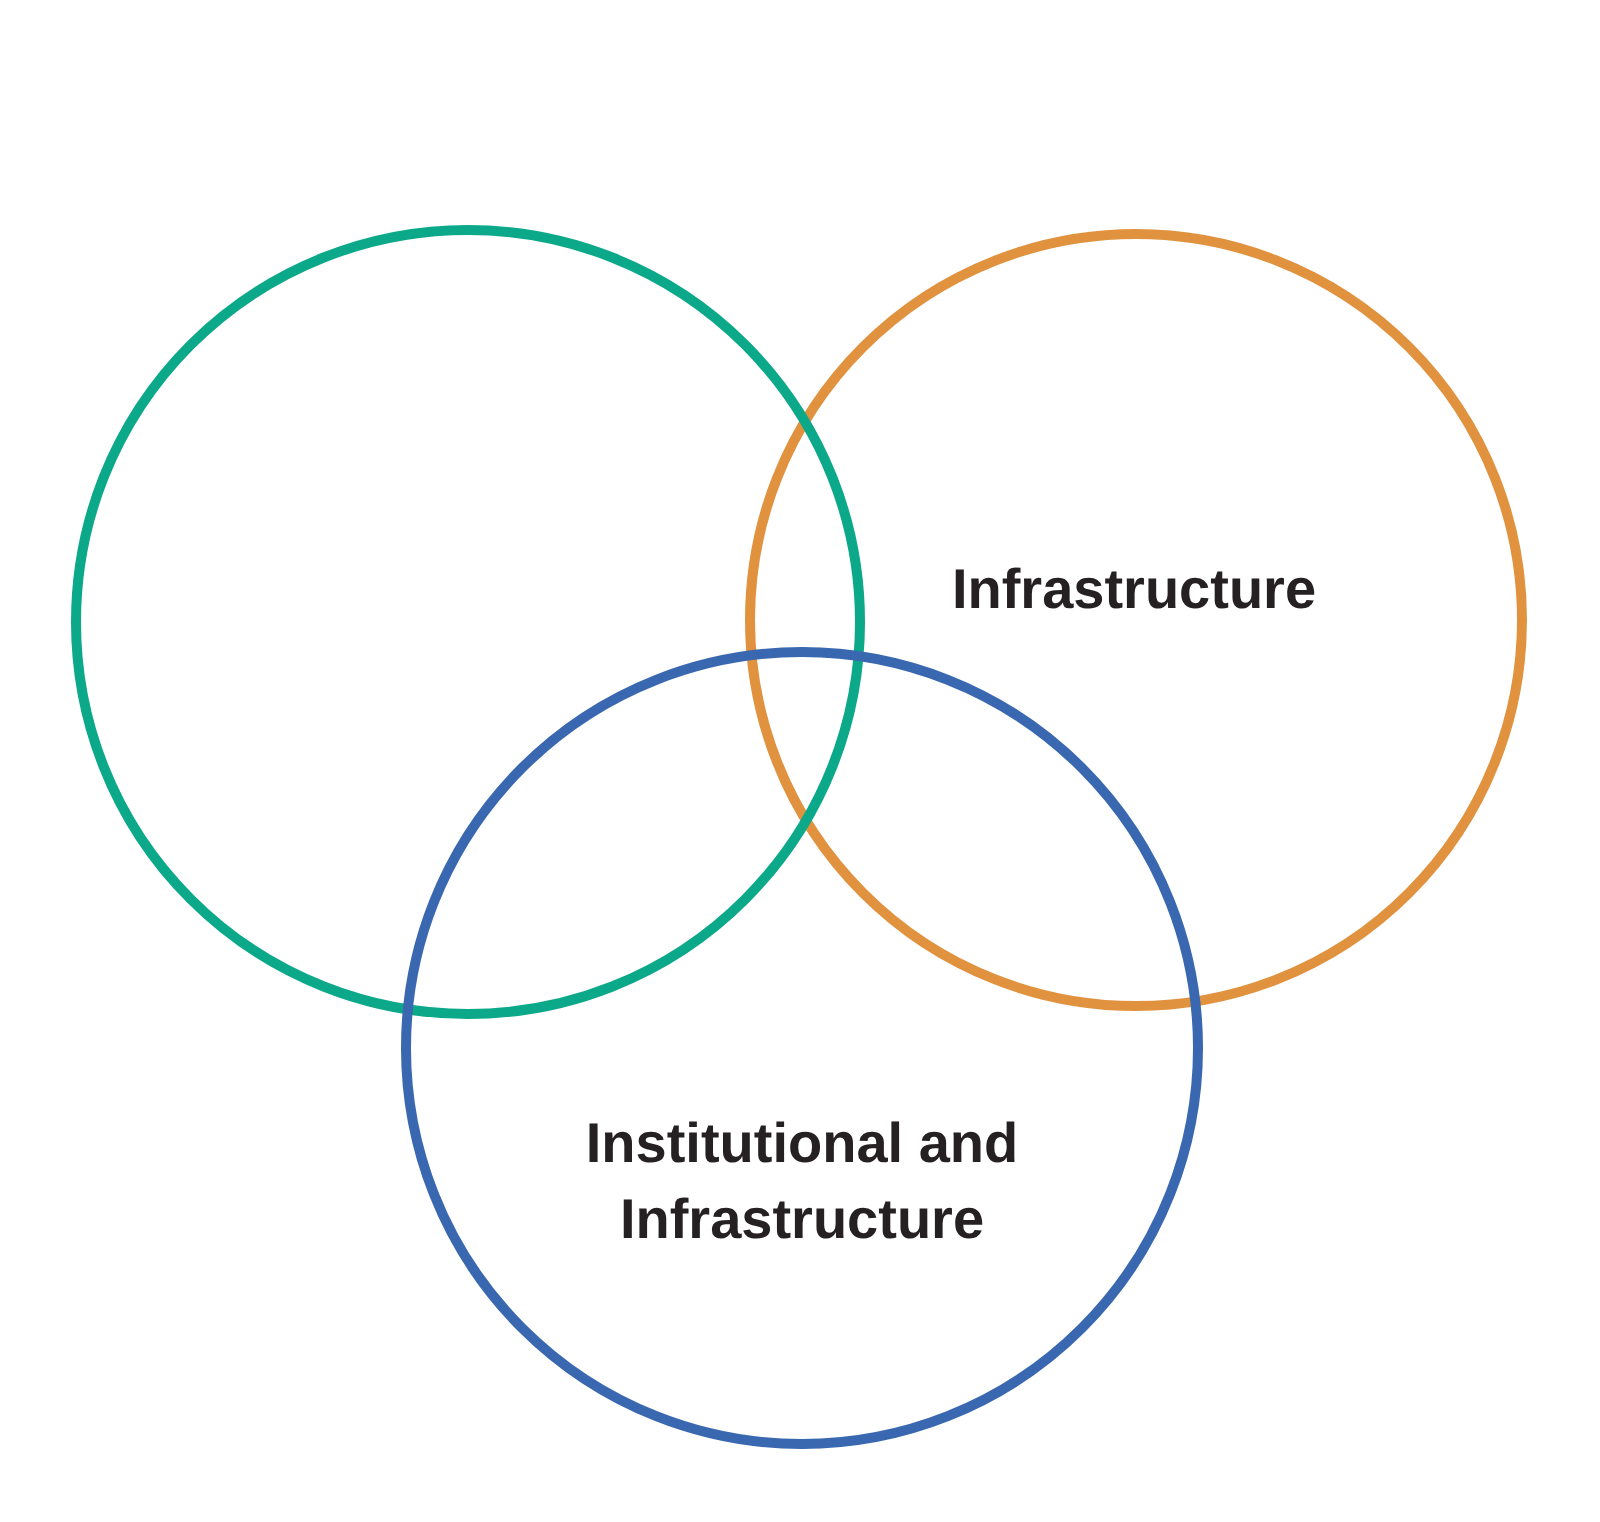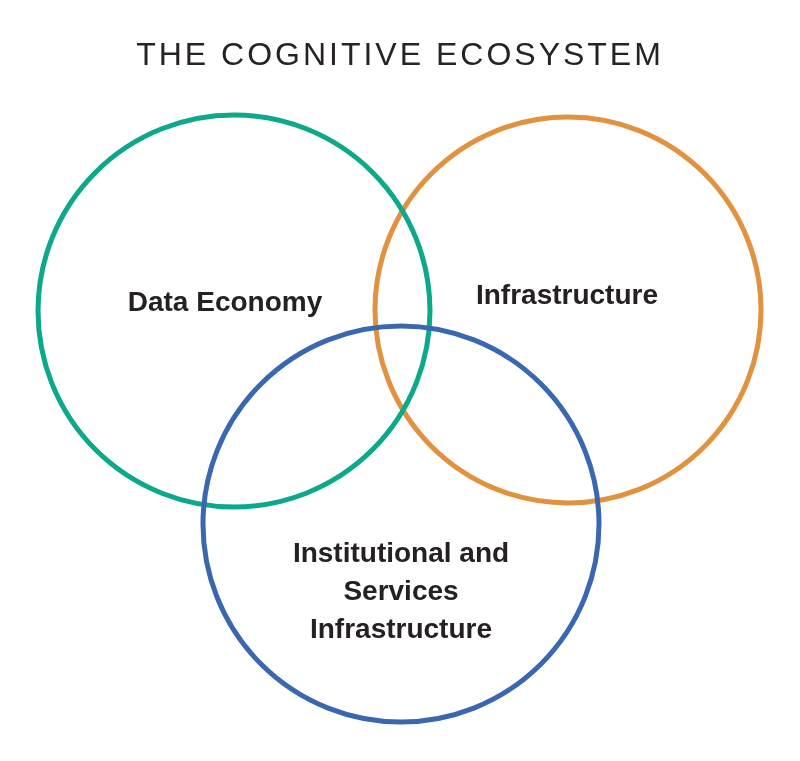--- a/index.html
+++ b/index.html
@@ -49,36 +49,31 @@
   .label-data-economy       { left: 225px; top: 302px; }
   .label-cognitive          { left: 567px; top: 295px; }
   .label-institutional      { left: 401px; top: 591px; }
   .label-line { display: block; }
 </style>
 </head>
 <body>
 
 <div class="stage">
 
-  <div class="page-title">THE COGNITIVE ECOSYSTEM</div>
 
   <svg class="venn-svg" width="800" height="761" viewBox="0 0 800 761">
 
     <circle cx="568" cy="310" r="193" stroke="#E0923F"></circle>
     <circle cx="234" cy="311" r="196" stroke="#0CA88A"></circle>
     <circle cx="401" cy="524" r="198" stroke="#3A68B0"></circle>
   </svg>
 
-  <div class="circle-label label-data-economy">
-    <span class="label-line">Data Economy</span>
-  </div>
 
   <div class="circle-label label-cognitive">
     <span class="label-line">Infrastructure</span>
   </div>
 
   <div class="circle-label label-institutional">
     <span class="label-line">Institutional and</span>
-    <span class="label-line">Services</span>
     <span class="label-line">Infrastructure</span>
   </div>
 
 </div>
 
 </body></html>

